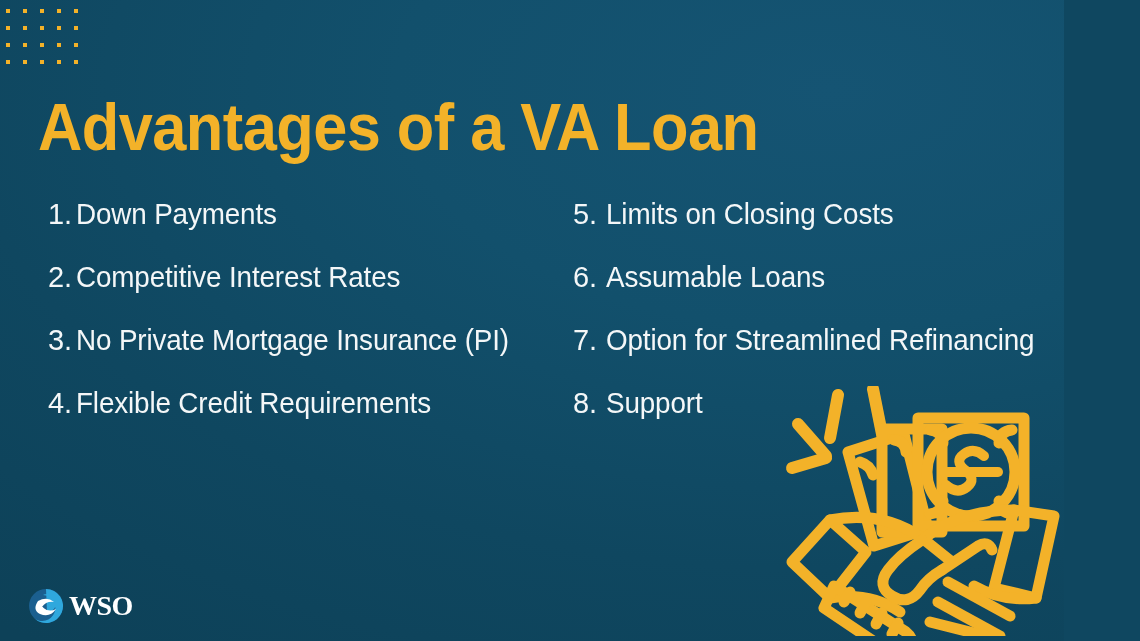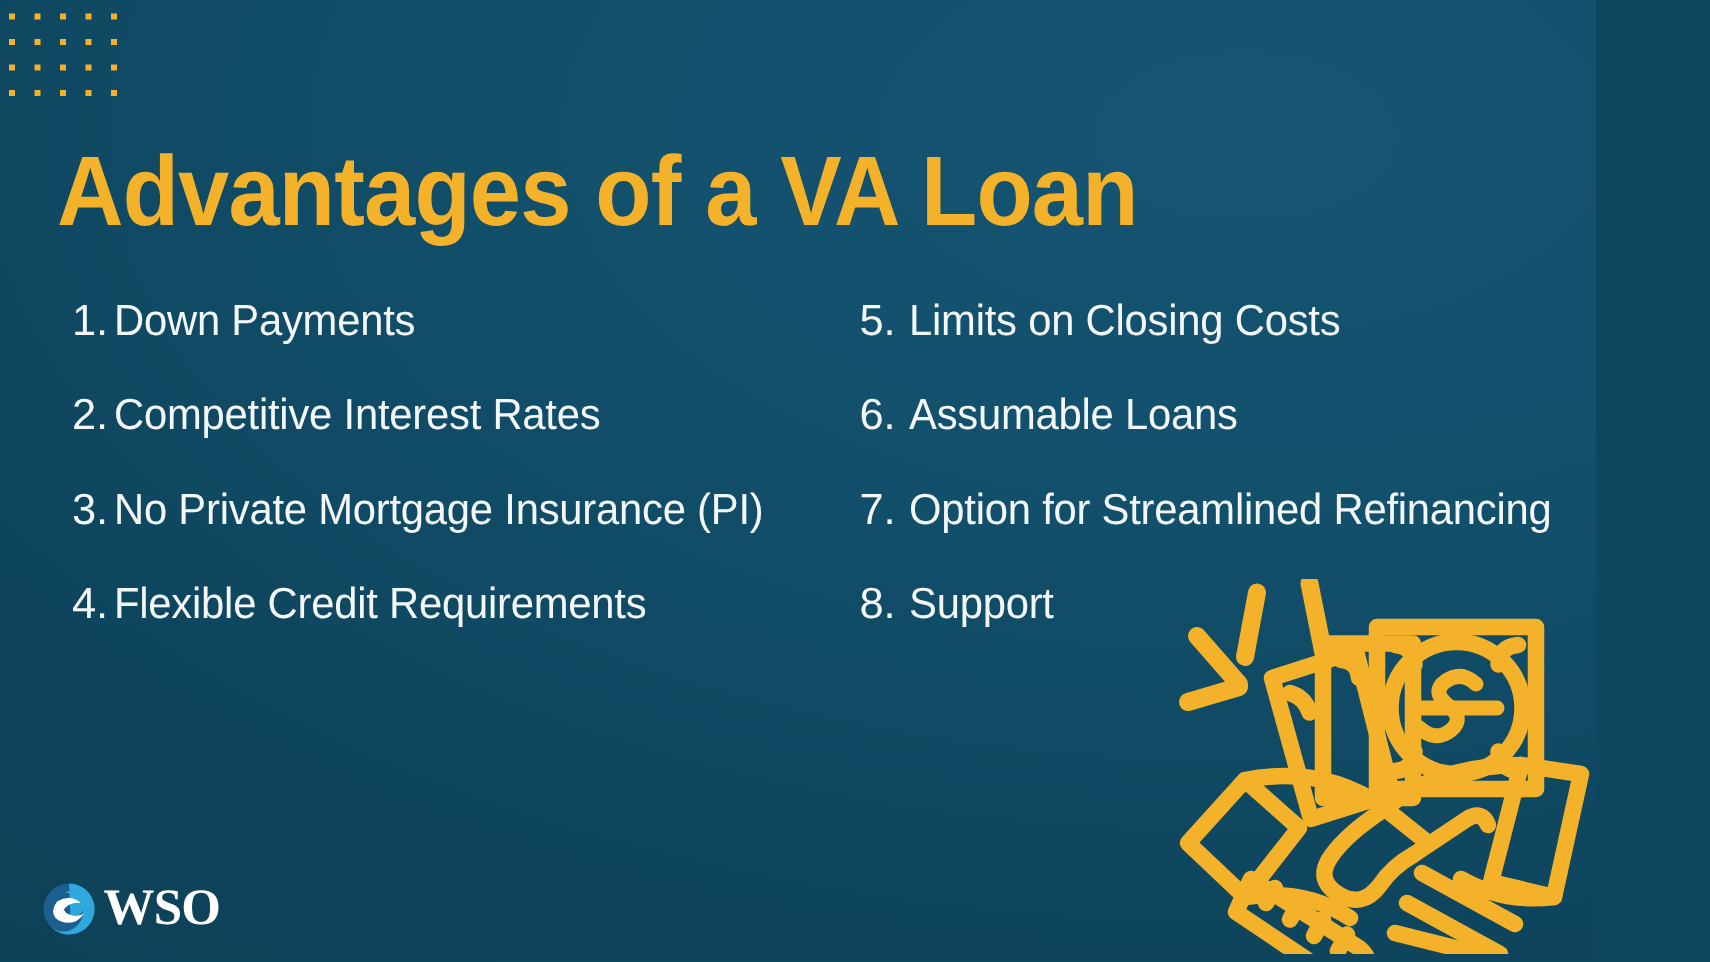--- a/index.html
+++ b/index.html
@@ -90,21 +90,21 @@
     left:28px; top:586px;
     height:40px;
     display:flex;
     align-items:center;
     gap:5px;
   }
   #wso-logo .logo-mark { width:36px; height:36px; flex:0 0 auto; }
   #wso-logo .logo-text {
     font-family:"Liberation Serif", serif;
     font-weight:bold;
-    font-size:34px;
+    font-size:28px;
     color:#ffffff;
     letter-spacing:-0.5px;
     line-height:1;
   }
 </style>
 </head>
 <body>
 
 <div id="slide">
 

